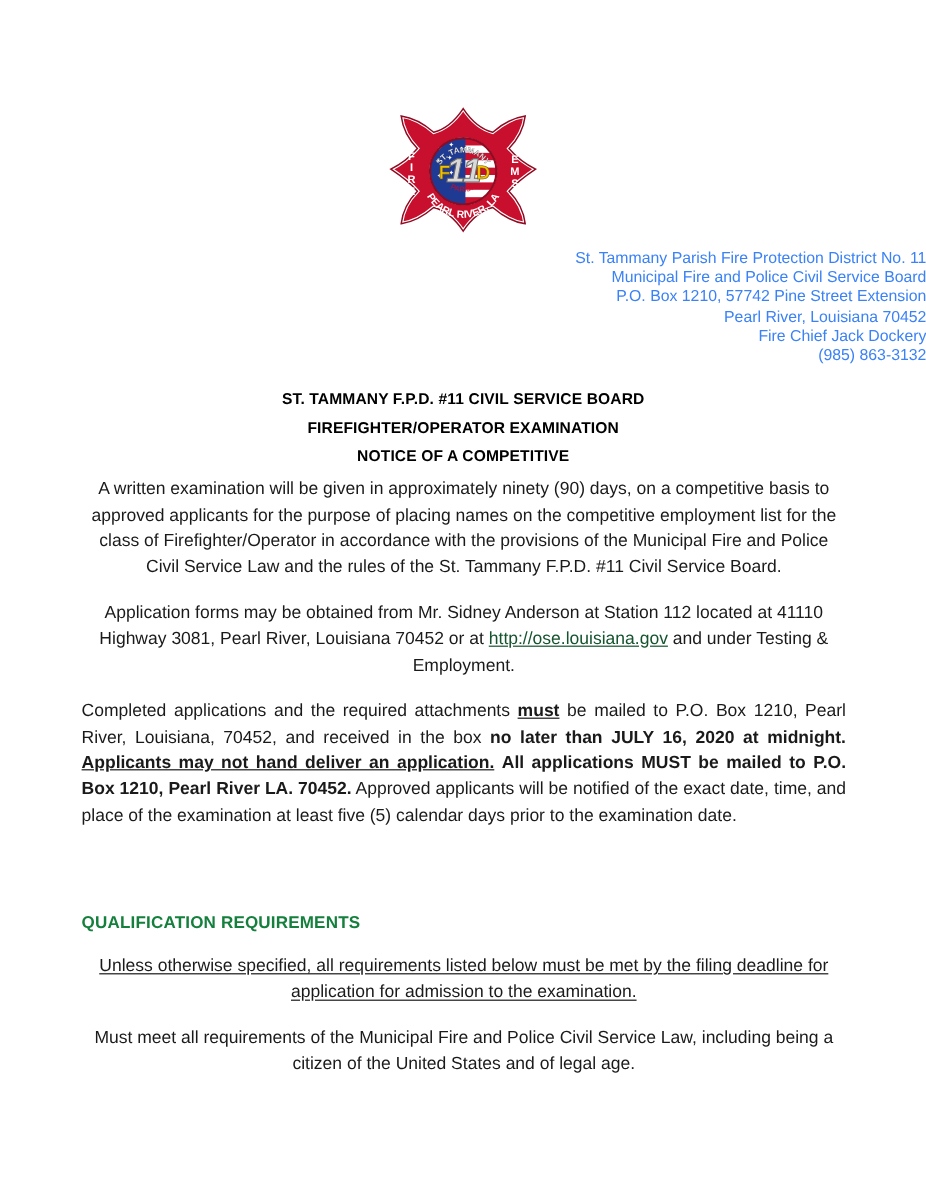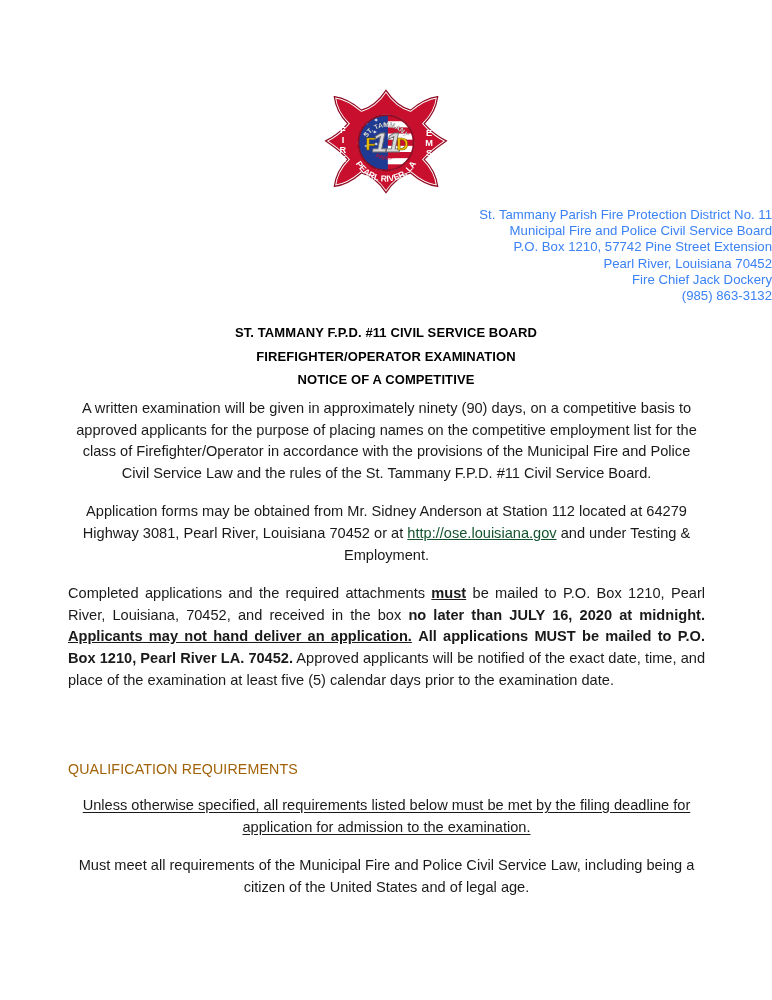--- a/index.html
+++ b/index.html
@@ -80,24 +80,24 @@
   .link {
     color: #14532d;
     text-decoration: underline;
   }
   .b { font-weight: bold; }
   .bu { font-weight: bold; text-decoration: underline; }
 
   .section-head {
     margin: 31px 0 16px 0;
     font-size: 14.2px;
-    font-weight: normal;
+    font-weight: bold;
     line-height: 20px;
     letter-spacing: 0.15px;
-    color: #a16207;
+    color: #15803d;
   }
   p.para.all-underline {
     text-decoration: underline;
     text-underline-offset: 2px;
   }
   .spacer-lg { height: 20px; }
 </style>
 </head>
 <body>
 
@@ -226,21 +226,21 @@
   <div class="doc-title">
     <div>ST. TAMMANY F.P.D. #11 CIVIL SERVICE BOARD</div>
     <div>FIREFIGHTER/OPERATOR EXAMINATION</div>
     <div>NOTICE OF A COMPETITIVE</div>
   </div>
 
   <div class="body-area">
 
     <p class="para">A written examination will be given in approximately ninety (90) days, on a competitive basis to approved applicants for the purpose of placing names on the competitive employment list for the class of Firefighter/Operator in accordance with the provisions of the Municipal Fire and Police Civil Service Law and the rules of the St. Tammany F.P.D. #11 Civil Service Board.</p>
 
-    <p class="para"><span>Application forms may be obtained from Mr. Sidney Anderson at Station 112 located at 64279 Highway 3081, Pearl River, Louisiana 70452 or at </span><a class="link" href="#">http://ose.louisiana.gov</a><span> and under Testing &amp; Employment.</span></p>
+    <p class="para"><span>Application forms may be obtained from Mr. Sidney Anderson at Station 112 located at 41110 Highway 3081, Pearl River, Louisiana 70452 or at </span><a class="link" href="#">http://ose.louisiana.gov</a><span> and under Testing &amp; Employment.</span></p>
 
     <p class="para justify"><span>Completed applications and the required attachments </span><span class="bu">must</span><span> be mailed to P.O. Box 1210, Pearl River, Louisiana, 70452, and received in the box </span><span class="b">no later than JULY 16, 2020 at midnight.</span><span> </span><span class="bu">Applicants may not hand deliver an application.</span><span>  </span><span class="b">All applications MUST be mailed to P.O. Box 1210, Pearl River LA. 70452.</span><span>  Approved applicants will be notified of the exact date, time, and place of the examination at least five (5) calendar days prior to the examination date.</span></p>
 
     <div class="spacer-lg"></div>
 
     <div class="section-head">QUALIFICATION REQUIREMENTS</div>
 
     <p class="para all-underline">Unless otherwise specified, all requirements listed below must be met by the filing deadline for application for admission to the examination.</p>
 
     <p class="para">Must meet all requirements of the Municipal Fire and Police Civil Service Law, including being a citizen of the United States and of legal age.</p>

